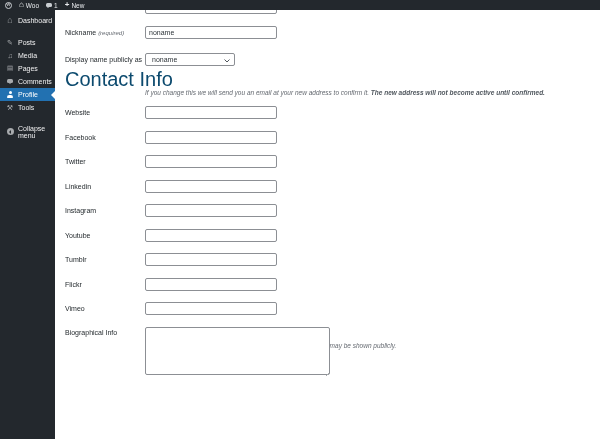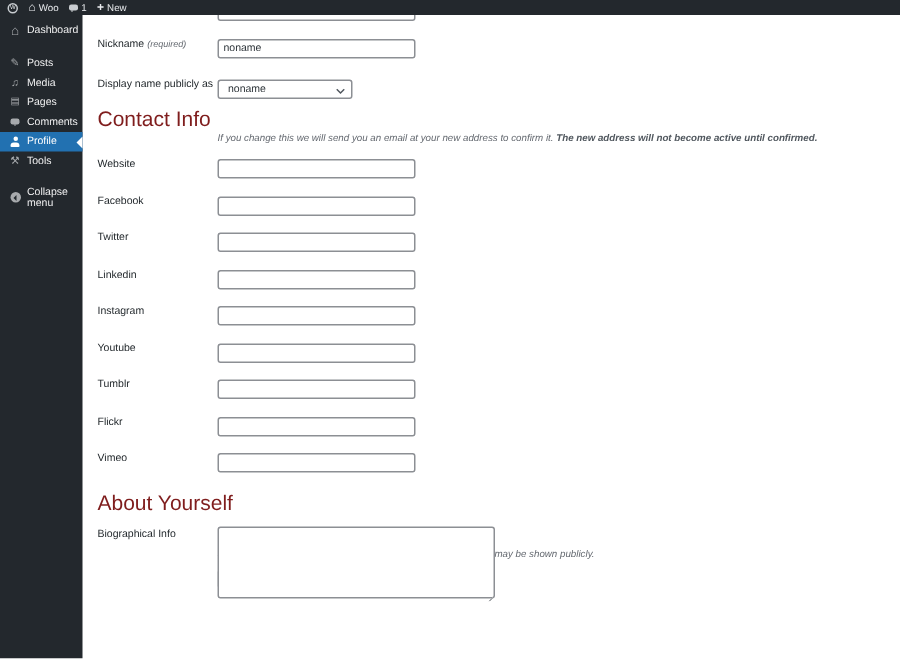--- a/index.html
+++ b/index.html
@@ -88,21 +88,21 @@
   }
   .icon-collapse-icon::after {
     content: ""; position: absolute; left: 2.5px; top: 2px;
     border: 2px solid transparent; border-right: 2.5px solid #23282d;
     border-left-width: 0;
   }
 
   
   .content { position: absolute; left: 65px; top: 0; right: 0; z-index: 10; }
   .form-row {
-    display: flex; align-items: flex-start; height: 13px;
+    display: flex; align-items: center; height: 13px;
   }
   .form-row .flabel {
     width: 80px; flex-shrink: 0; font-size: 7px; color: #1d2327;
     display: flex; align-items: baseline; gap: 2px;
   }
   .req { font-size: 6px; font-style: italic; color: #646970; }
   .tinput {
     width: 132px; height: 13px; border: 1px solid #8c8f94; border-radius: 2px;
     background: #fff; font-size: 7px; padding: 0 3px; color: #2c3338;
     font-family: "Liberation Sans", sans-serif; outline: none;
@@ -111,21 +111,21 @@
     position: relative; width: 90px; height: 13px;
     border: 1px solid #8c8f94; border-radius: 2px; background: #fff;
     font-size: 7px; color: #2c3338; display: flex; align-items: center;
     padding: 0 12px 0 6px; cursor: pointer;
   }
   .tselect .chev { position: absolute; right: 4px; top: 5px; }
   .row-clipped { margin-top: 1px; }
   .row-nickname { margin-top: 12px; }
   .row-display { margin-top: 14px; }
   h2.section-h {
-    font-size: 14px; font-weight: 400; color: #7f1d1d;
+    font-size: 20px; font-weight: 400; color: #0c4a6e;
     margin: 5px 0 0 0; line-height: 16px;
   }
   .row-email { margin-top: 7px; }
   .help {
     font-size: 6.5px; font-style: italic; color: #646970;
     margin: 2px 0 0 80px; line-height: 1.15;
   }
   .help b { color: #50575e; }
   .social-rows { margin-top: 10px; }
   .social-rows .form-row { margin-bottom: 11.5px; }
@@ -308,21 +308,20 @@
 
       <div class="form-row">
         <span class="flabel">
           <span>Vimeo</span>
         </span>
         <input class="tinput" type="text" style="">
       </div>
 
   </div>
 
-  <h2 class="section-h">About Yourself</h2>
 
   <div class="form-row row-bio">
     <span class="flabel">
       <span>Biographical Info</span>
     </span>
     <span class="bio-wrap">
       <textarea class="bio-textarea" style=""></textarea>
       <span class="resize-handle"></span>
     </span>
   </div>

